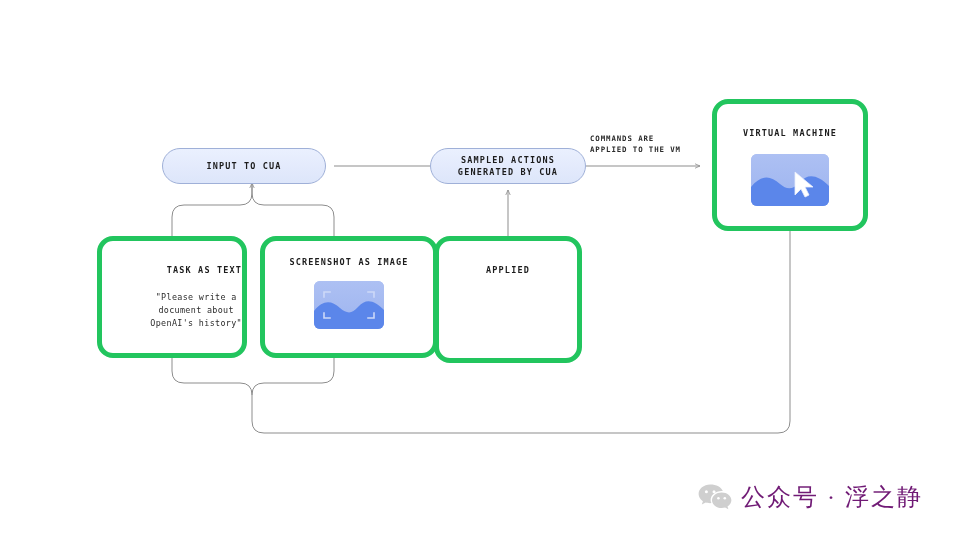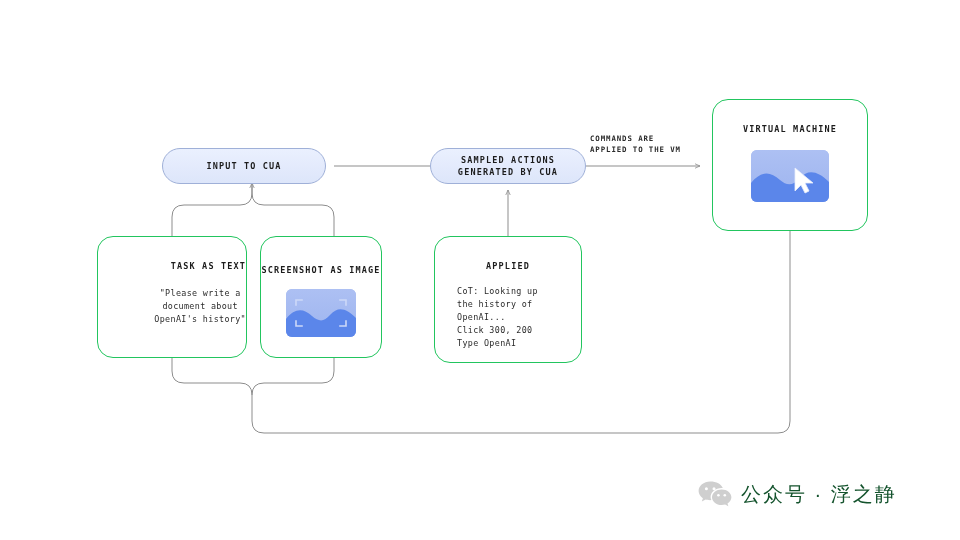--- a/index.html
+++ b/index.html
@@ -44,21 +44,21 @@
     font-size: 8.5px;
     font-weight: bold;
     letter-spacing: 1.15px;
     line-height: 1.45;
     white-space: pre-line;
   }
   
   .card {
     position: absolute;
     box-sizing: border-box;
-    border: 1px solid #22c55e;
+    border: 5px solid #22c55e;
     border-radius: 16px;
     background: #ffffff;
     display: flex;
     flex-direction: column;
     align-items: center;
   }
   .card-title {
     font-size: 8.5px;
     font-weight: bold;
     letter-spacing: 1.15px;
@@ -100,23 +100,23 @@
   
   #watermark {
     position: absolute;
     left: 698px;
     top: 481px;
     display: flex;
     align-items: center;
     gap: 9px;
   }
   #watermark .wm-text {
-    font-family: Liberation Sans, sans-serif;
-    font-size: 20px;
-    color: #14532d;
+    font-family: Liberation Serif, serif;
+    font-size: 24px;
+    color: #701a75;
     letter-spacing: 2px;
     white-space: nowrap;
   }
 </style>
 </head>
 <body>
 
 <div id="canvas">
 
   <svg id="wires" viewBox="0 0 960 540" width="960" height="540">
@@ -156,21 +156,21 @@
 APPLIED TO THE VM</span>
   </div>
 
   <div class="card" style="left:97px; top:236px; width:150px; height:122px; padding-top:24px;align-items:flex-end;">
     <div class="card-title">TASK AS TEXT</div>
     <div class="card-body body-center" style="margin-top:16px;">"Please write a
 document about
 OpenAI's history"</div>
   </div>
 
-  <div class="card" style="left:260px; top:236px; width:122px; height:122px; padding-top:28px;">
+  <div class="card" style="left:260px; top:236px; width:178px; height:122px; padding-top:16px;">
     <div class="card-title">SCREENSHOT AS IMAGE</div>
     <div class="thumb" style="width:70px; height:48px; margin-top:14px;">
       <svg viewBox="0 0 70 48" preserveAspectRatio="none">
         <defs>
           <linearGradient id="skyA" x1="0" y1="0" x2="0" y2="1">
             <stop offset="0%" stop-color="#adc0f3"></stop>
             <stop offset="100%" stop-color="#9db4ef"></stop>
           </linearGradient>
         </defs>
         <rect x="0" y="0" width="70" height="48" fill="url(#skyA)"></rect>
@@ -180,25 +180,20 @@
           <path d="M60,16 L60,11 L54,11"></path>
           <path d="M10,32 L10,37 L16,37"></path>
           <path d="M60,32 L60,37 L54,37"></path>
         </g>
       </svg>
     </div>
   </div>
 
   <div class="card" style="left:434px; top:236px; width:148px; height:127px; padding-top:24px;">
     <div class="card-title">APPLIED</div>
-    <div class="card-body body-left" style="margin-top:14px; margin-left:22px;">CoT: Looking up
-the history of
-OpenAI...
-Click 300, 200
-Type OpenAI</div>
   </div>
 
   <div class="card" style="left:712px; top:99px; width:156px; height:132px; padding-top:24px;">
     <div class="card-title">VIRTUAL MACHINE</div>
     <div class="thumb" style="width:78px; height:52px; margin-top:16px;">
       <svg viewBox="0 0 78 52" preserveAspectRatio="none">
         <defs>
           <linearGradient id="skyB" x1="0" y1="0" x2="0" y2="1">
             <stop offset="0%" stop-color="#adc0f3"></stop>
             <stop offset="100%" stop-color="#9db4ef"></stop>

